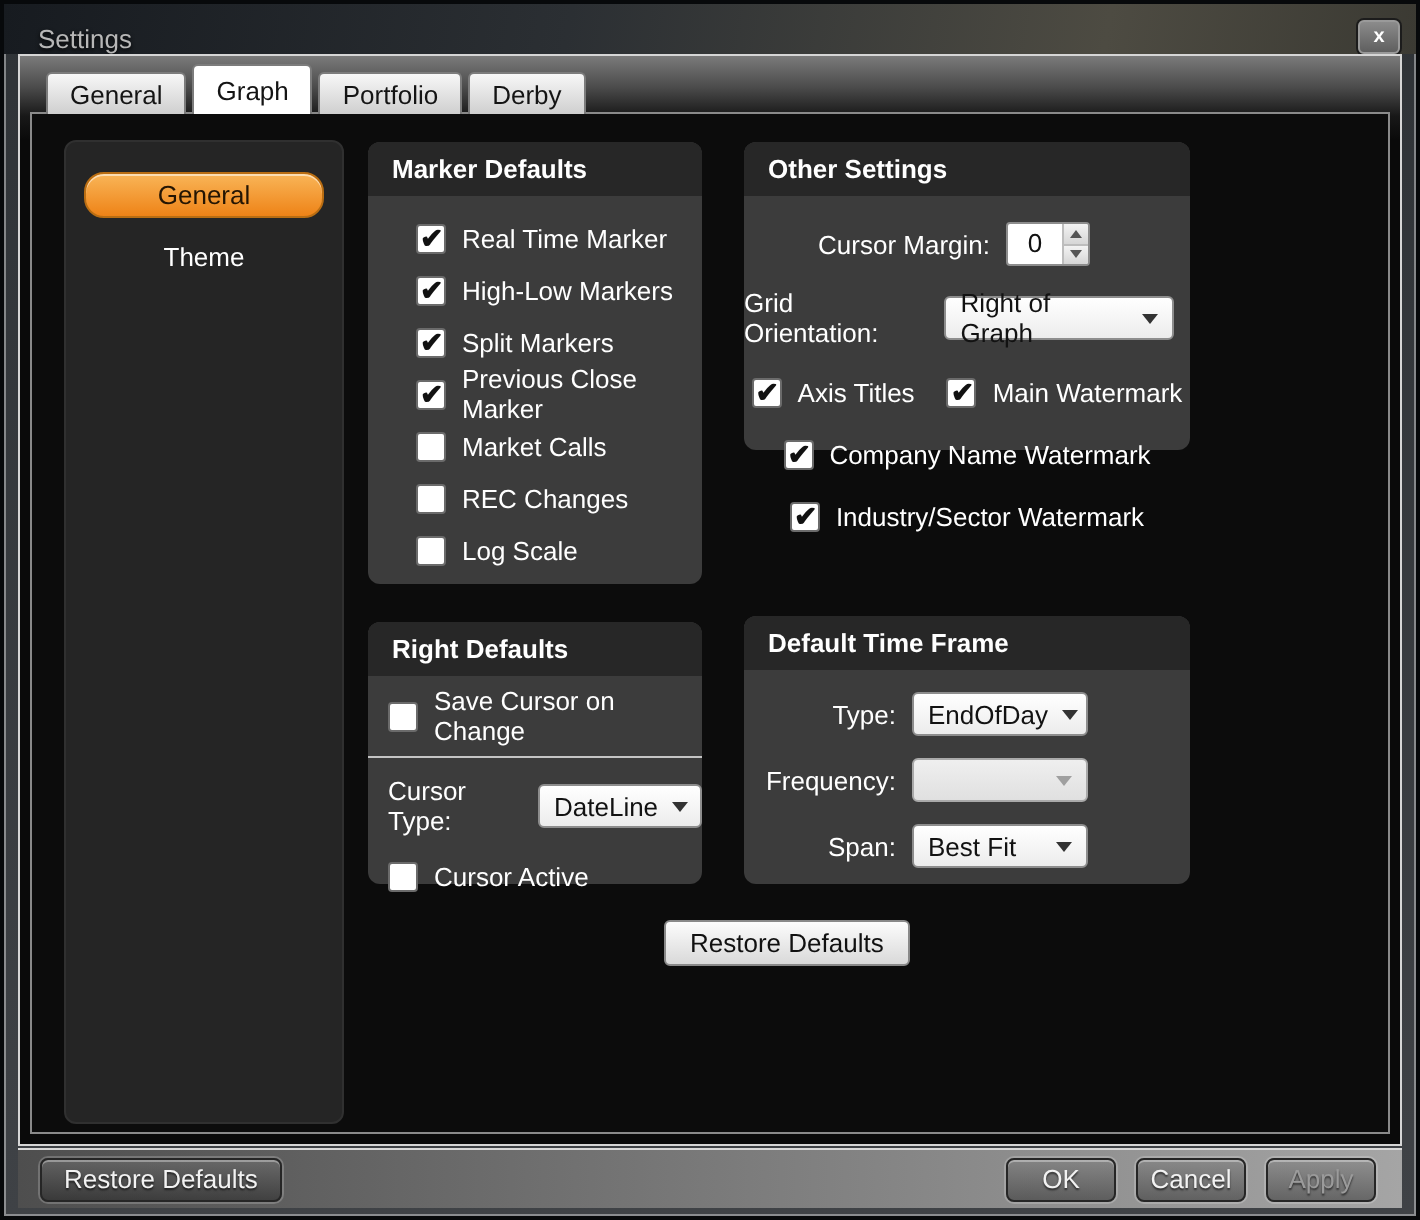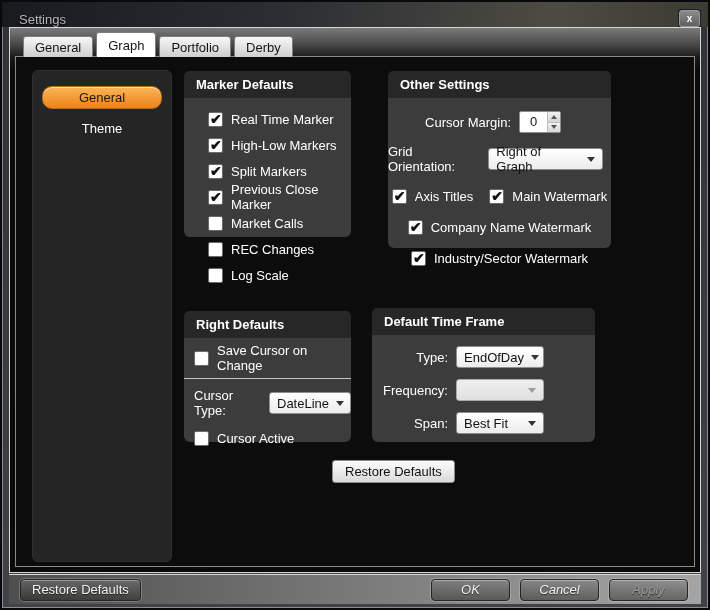--- a/index.html
+++ b/index.html
@@ -61,22 +61,22 @@
     box-shadow:inset 0 1px 0 rgba(255,255,255,0.55);
   }
   .side-item + .side-item{margin-top:8px;}
 
   
   .panel{position:absolute;background:#3c3c3c;border-radius:6px;}
   .panel-header{
     background:#272727;border-radius:6px 6px 0 0;
     padding:6px 12px 6px;color:#ffffff;font-size:13px;font-weight:bold;
   }
-  .p-marker{left:168px;top:14px;width:167px;height:166px;}
-  .p-other{left:372px;top:14px;width:223px;height:177px;}
+  .p-marker{left:168px;top:14px;width:167px;height:221px;}
+  .p-other{left:356px;top:14px;width:223px;height:154px;}
   .p-cursor{left:168px;top:254px;width:167px;height:131px;}
   .p-time{left:356px;top:251px;width:223px;height:134px;}
 
   
   .cb-row{display:flex;align-items:center;gap:8px;color:#ffffff;font-size:13px;padding-left:12px;height:26px;cursor:pointer;}
   .p-marker .cb-row{margin-top:0;}
   .p-marker .rows{padding-top:8px;margin-left:12px;}
   .checkbox{
     width:15px;height:15px;background:#ffffff;border:1px solid #6b6b6b;border-radius:2px;
     position:relative;flex:0 0 auto;
@@ -143,21 +143,21 @@
   }
   .dark-btn{
     background:linear-gradient(rgba(120,120,120,0.45),rgba(30,30,30,0.45));
     border:1px solid #262626;border-radius:4px;
     box-shadow:inset 0 1px 0 rgba(255,255,255,0.35),0 0 0 1px rgba(255,255,255,0.2);
     color:#f2f2f2;font-size:13px;height:22px;line-height:20px;text-align:center;cursor:pointer;
     text-shadow:0 1px 1px rgba(0,0,0,0.6);
   }
   .footer .spacer{flex:1;}
   .btn-restore-footer{padding:0 11px;}
-  .btn-ok,.btn-cancel,.btn-apply{width:79px;margin-left:10px;font-style:italic;}
+  .btn-ok,.btn-cancel,.btn-apply{width:55px;margin-left:10px;}
   .dark-btn.disabled{color:#9b9b9b;cursor:default;}
 </style>
 </head>
 <body>
 
 <div class="window">
 
   <div class="titlebar">
     <span class="title-text">Settings</span>
     <span class="close-btn">x</span>

